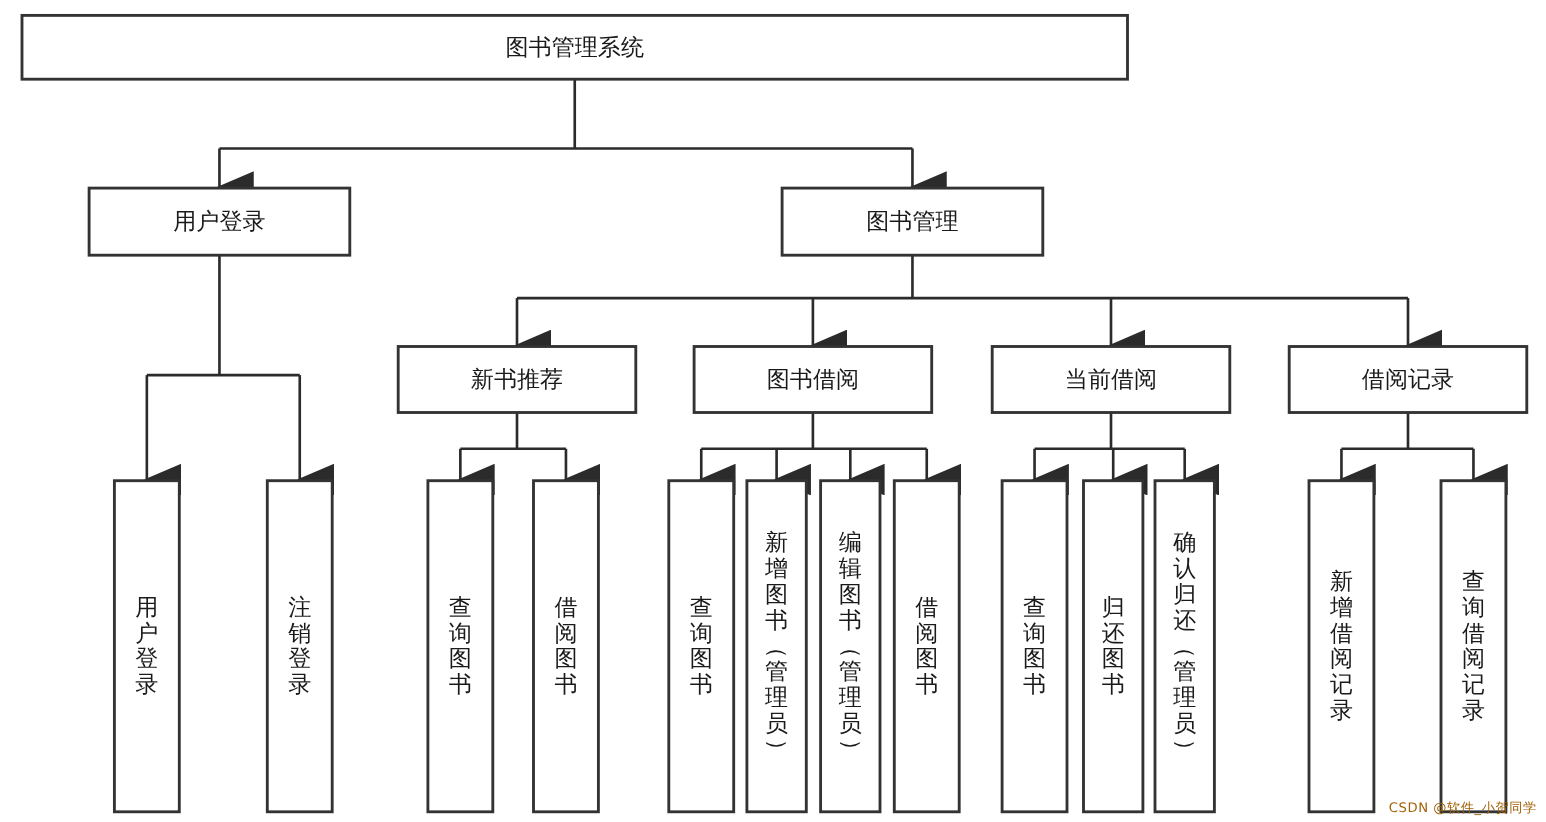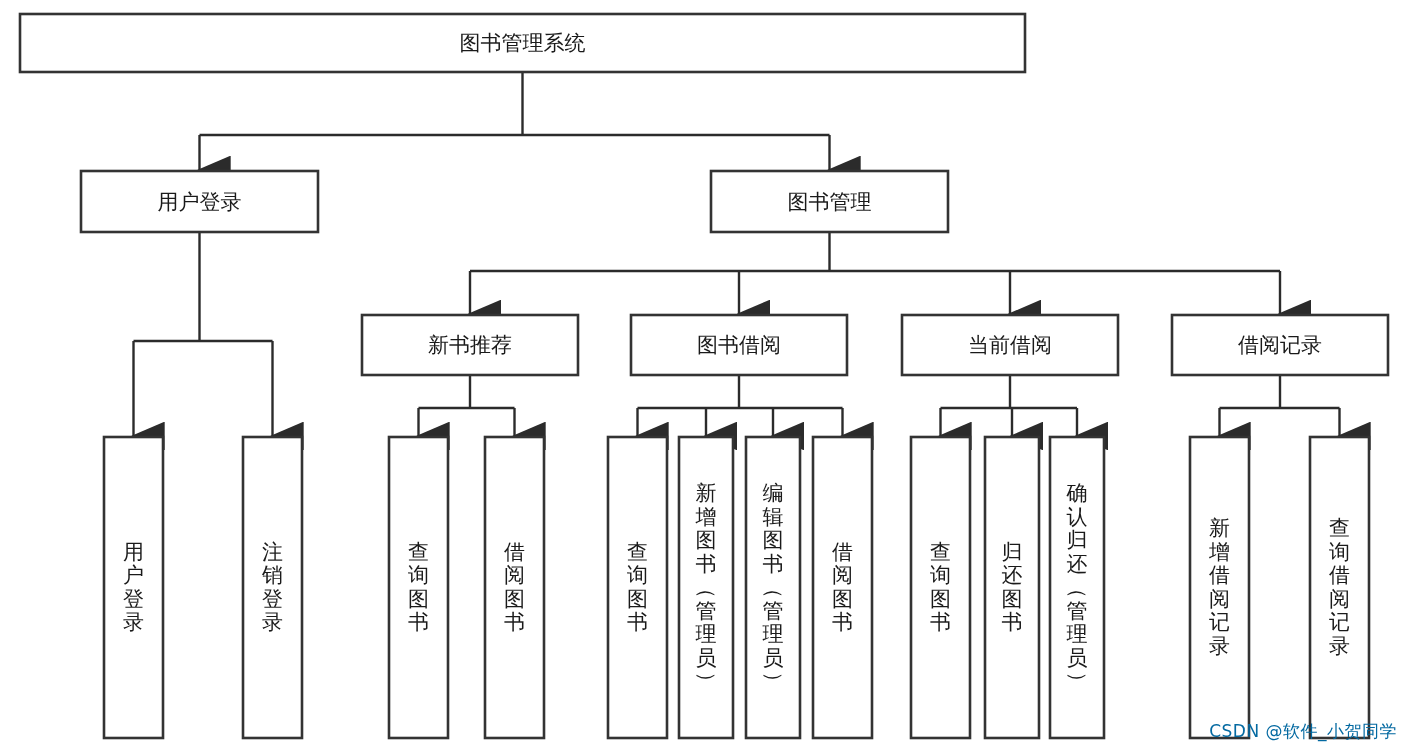--- a/index.html
+++ b/index.html
@@ -51,22 +51,22 @@
   }
   .arrow-head {
     fill: #2b2b2b;
     stroke: none;
   }
   .watermark {
     position: absolute;
     right: 8px;
     bottom: 4px;
     font-family: "DejaVu Sans", "Liberation Sans", sans-serif;
-    font-size: 17px;
-    color: #0369a1;
+    font-size: 12px;
+    color: #a16207;
     white-space: nowrap;
     letter-spacing: 0.5px;
     pointer-events: none;
   }
 </style>
 </head>
 <body>
 
 <div id="diagram-root">
   <svg class="diagram" viewBox="0 0 1405 747" xmlns="http://www.w3.org/2000/svg">

